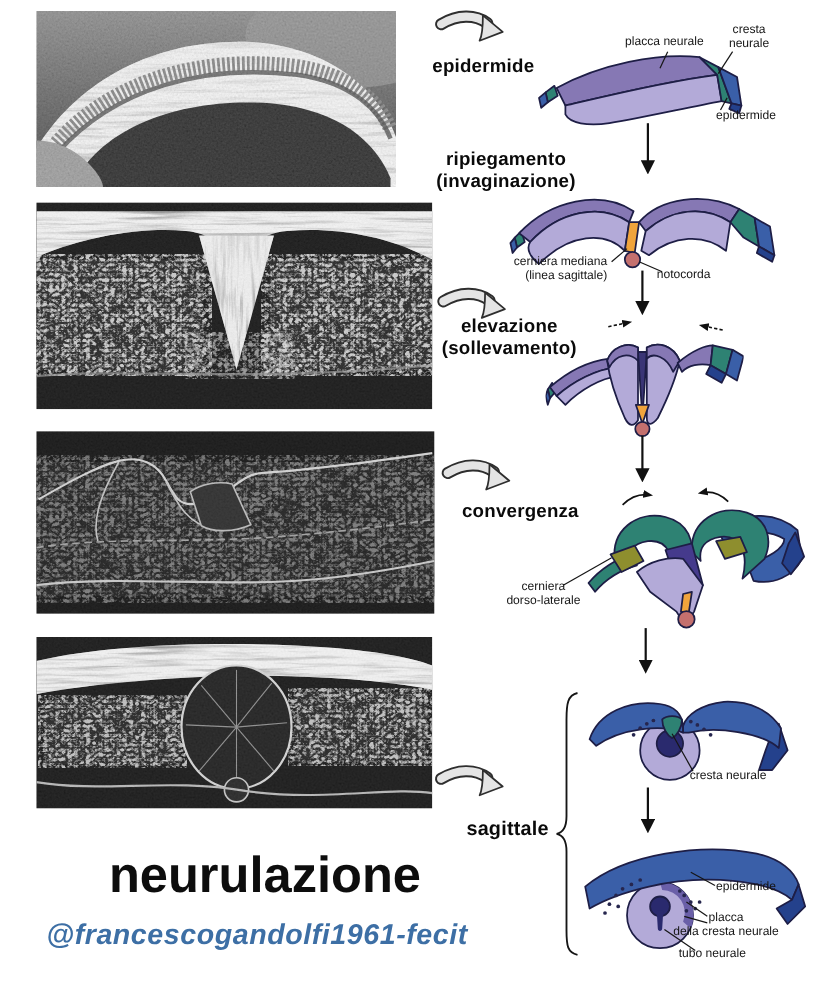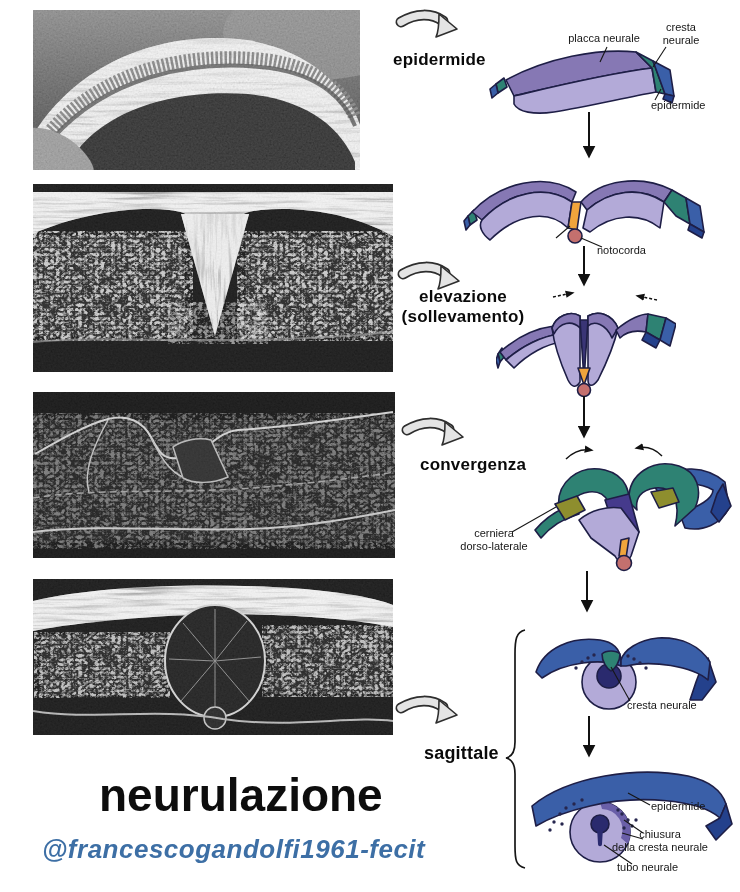--- a/index.html
+++ b/index.html
@@ -300,53 +300,61 @@
     <line x1="630" y1="701" x2="611" y2="667"></line>
     <line x1="650" y1="805" x2="628" y2="793"></line>
     <line x1="643" y1="833" x2="624" y2="820"></line>
     <line x1="643" y1="839" x2="622" y2="833"></line>
     <line x1="632" y1="864" x2="604" y2="845"></line>
   </g>
 </svg>
 
 <div class="stage" style="left:393px;top:50px"><span>epidermide</span></div>
 
+<div class="stage center" style="left:383px;top:135px;width:154px">
+  <span>ripiegamento</span><br>
+  <span>(invaginazione)</span>
+</div>
 
 <div class="stage center" style="left:386px;top:287px;width:154px">
   <span>elevazione</span><br>
   <span>(sollevamento)</span>
 </div>
 
 <div class="stage" style="left:420px;top:455px"><span>convergenza</span></div>
 
 <div class="stage" style="left:424px;top:743px;font-size:18px"><span>sagittale</span></div>
 
 <div class="lbl center" style="left:556px;top:32px;width:96px">placca neurale</div>
 
 <div class="lbl center" style="left:645px;top:21px;width:72px">
   <span>cresta</span><br>
   <span>neurale</span>
 </div>
 
 <div class="lbl" style="left:651px;top:99px">epidermide</div>
 
+<div class="lbl right" style="left:444px;top:232px;width:108px;white-space:normal">
+  <span>cerniera mediana</span><br>
+  <span>(linea sagittale)</span>
+</div>
 
 <div class="lbl" style="left:597px;top:244px">notocorda</div>
 
 <div class="lbl center" style="left:446px;top:527px;width:96px">
   <span>cerniera</span><br>
   <span>dorso-laterale</span>
 </div>
 
 <div class="lbl" style="left:627px;top:699px">cresta neurale</div>
 
 <div class="lbl" style="left:651px;top:800px">epidermide</div>
 
 <div class="lbl center" style="left:602px;top:828px;width:116px">
-  <span>chiusura</span><br>
+  <span>placca</span><br>
   <span>della cresta neurale</span>
 </div>
 
 <div class="lbl" style="left:617px;top:861px">tubo neurale</div>
 
 <div id="title">neurulazione</div>
 <div id="credit">@francescogandolfi1961-fecit</div>
 
 </div>
 

